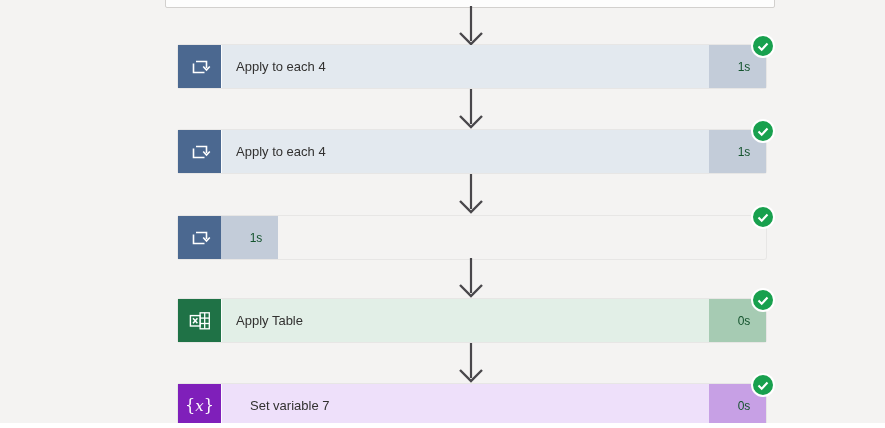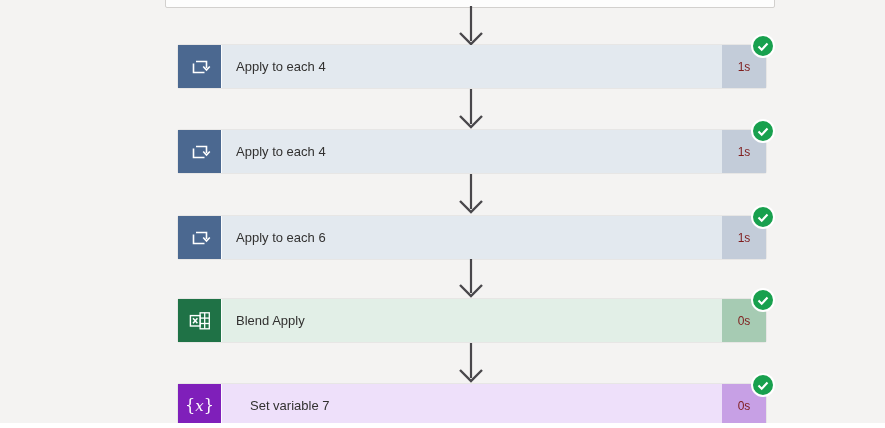--- a/index.html
+++ b/index.html
@@ -22,21 +22,21 @@
     flex:0 0 43px; width:43px; height:43px;
     display:flex; align-items:center; justify-content:center;
   }
   .body {
     flex:1; display:flex; align-items:center;
     padding-left:14px; font-size:13px; color:#323130;
     border-left:1px solid rgba(255,255,255,0.85);
   }
   .duration {
     flex:0 0 44px; display:flex; align-items:center; justify-content:center;
-    font-size:12px; color:#7f1d1d;
+    font-size:12px; color:#14532d;padding-left:13px;
   }
   .status {
     position:absolute; top:-11px; right:-9px; width:20px; height:20px;
     border-radius:50%; background:#18a04e; border:2px solid #ffffff;
     display:flex; align-items:center; justify-content:center;
     box-sizing:content-box;
   }
   .step-blue  .tile{ background:#4b6890; }
   .step-blue  .body{ background:#e3e9ef; }
   .step-blue  .duration{ background:#c3ccd9; }
@@ -121,23 +121,20 @@
   </div>
 
   <div class="step step-blue" style="top:216px">
     <div class="tile">
       <svg width="22" height="22" viewBox="0 0 22 22" fill="none" stroke="#fff" stroke-width="1.6">
           <path d="M7 5.5 H17.5 V12"></path>
           <polyline points="14.2,10.5 17.5,14 20.8,10.5"></polyline>
           <path d="M15.5 16.5 H4.5 V7.5"></path>
         </svg>
     </div>
-    <div class="body">
-        <span>Apply to each 6</span>
-      </div>
     <div class="duration">1s</div>
     <div class="status">
       <svg width="20" height="20" viewBox="0 0 20 20">
           <polyline points="5.5,10.5 8.7,13.7 14.5,7.5" fill="none" stroke="#fff" stroke-width="2.1"></polyline>
         </svg>
     </div>
   </div>
 
   <div class="step step-green" style="top:299px">
     <div class="tile">
@@ -145,21 +142,21 @@
         <rect x="13.1" y="4.8" width="9.2" height="16" stroke-width="1.3"></rect>
         <line x1="17.7" y1="4.8" x2="17.7" y2="20.8" stroke-width="1.3"></line>
         <line x1="13.1" y1="10.1" x2="22.3" y2="10.1" stroke-width="1.3"></line>
         <line x1="13.1" y1="15.5" x2="22.3" y2="15.5" stroke-width="1.3"></line>
         <rect x="3.4" y="7.6" width="9.6" height="10.4" fill="#1f7246" stroke-width="1.4"></rect>
         <line x1="6" y1="10.3" x2="10.4" y2="15.3" stroke-width="1.5"></line>
         <line x1="10.4" y1="10.3" x2="6" y2="15.3" stroke-width="1.5"></line>
       </svg>
     </div>
     <div class="body">
-        <span>Blend Apply</span>
+        <span>Apply Table</span>
       </div>
     <div class="duration">0s</div>
     <div class="status">
       <svg width="20" height="20" viewBox="0 0 20 20">
           <polyline points="5.5,10.5 8.7,13.7 14.5,7.5" fill="none" stroke="#fff" stroke-width="2.1"></polyline>
         </svg>
     </div>
   </div>
 
   <div class="step step-purple" style="top:384px">

